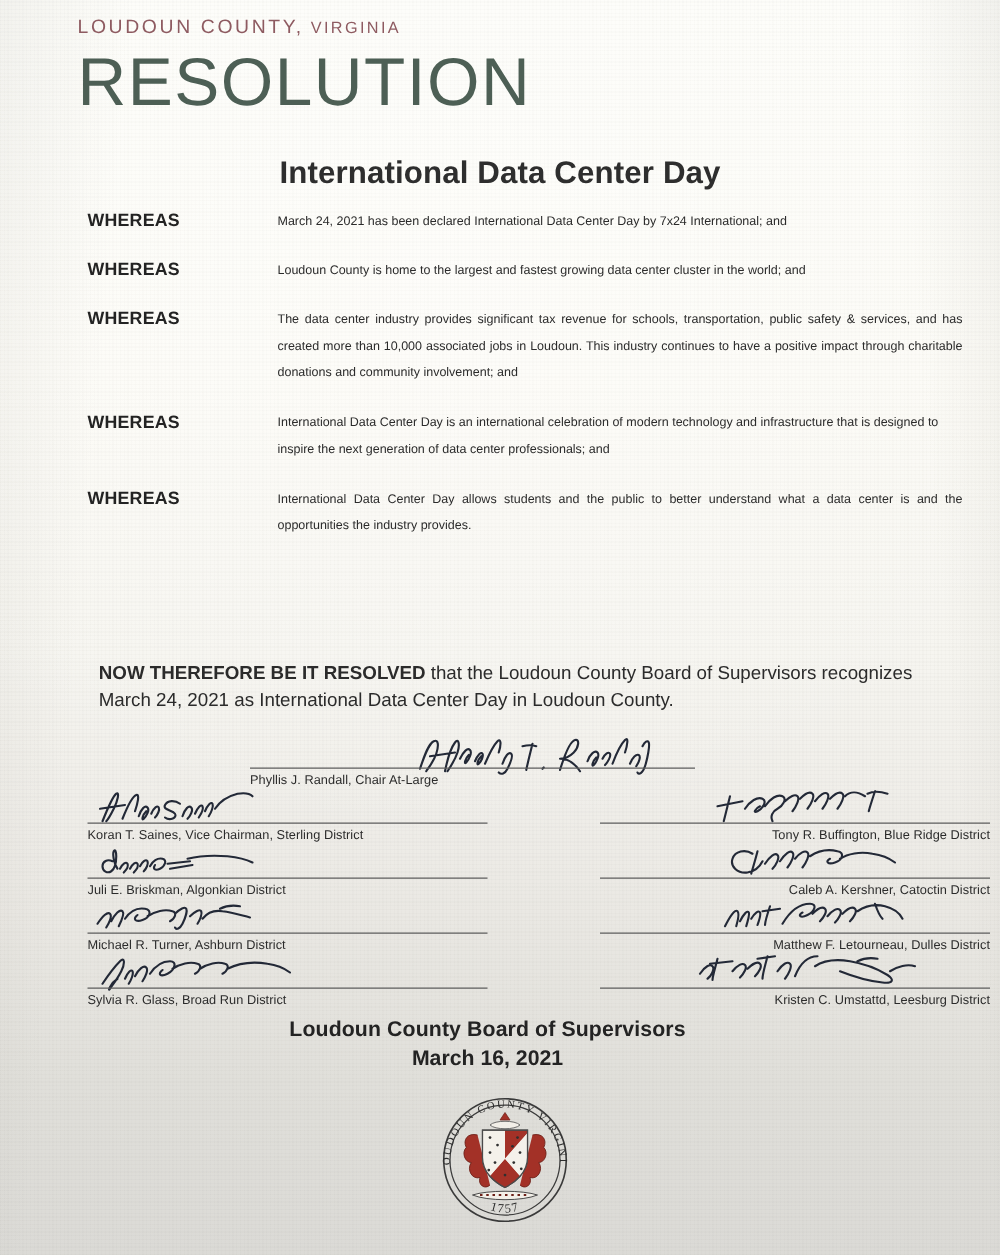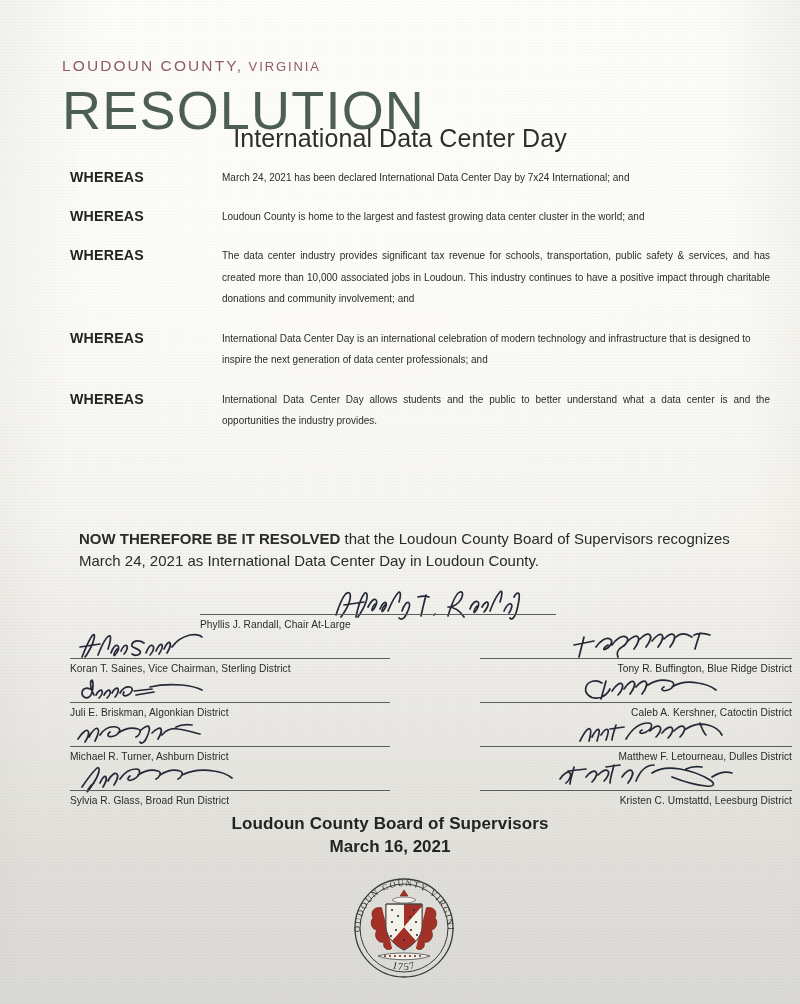--- a/index.html
+++ b/index.html
@@ -55,21 +55,20 @@
     z-index: 3;
     width: 800px;
     height: 1004px;
   }
 
   
   .masthead {
     position: absolute;
     left: 62px;
     top: 14px;
-    margin-top: 44px;
   }
   .county-line {
     color: #8e5b61;
     font-size: 15.5px;
     letter-spacing: 2.1px;
     white-space: nowrap;
     line-height: 1;
     font-weight: 400;
   }
   .county-line .small {
@@ -86,21 +85,21 @@
   }
 
   
   .doc-title {
     position: absolute;
     top: 124px;
     left: 0;
     width: 800px;
     text-align: center;
     font-size: 25px;
-    font-weight: normal;
+    font-weight: bold;
     color: #2e2e2e;
     letter-spacing: .1px;
   }
 
   
   .clauses {
     position: absolute;
     top: 167px;
     left: 0;
     width: 798px;

